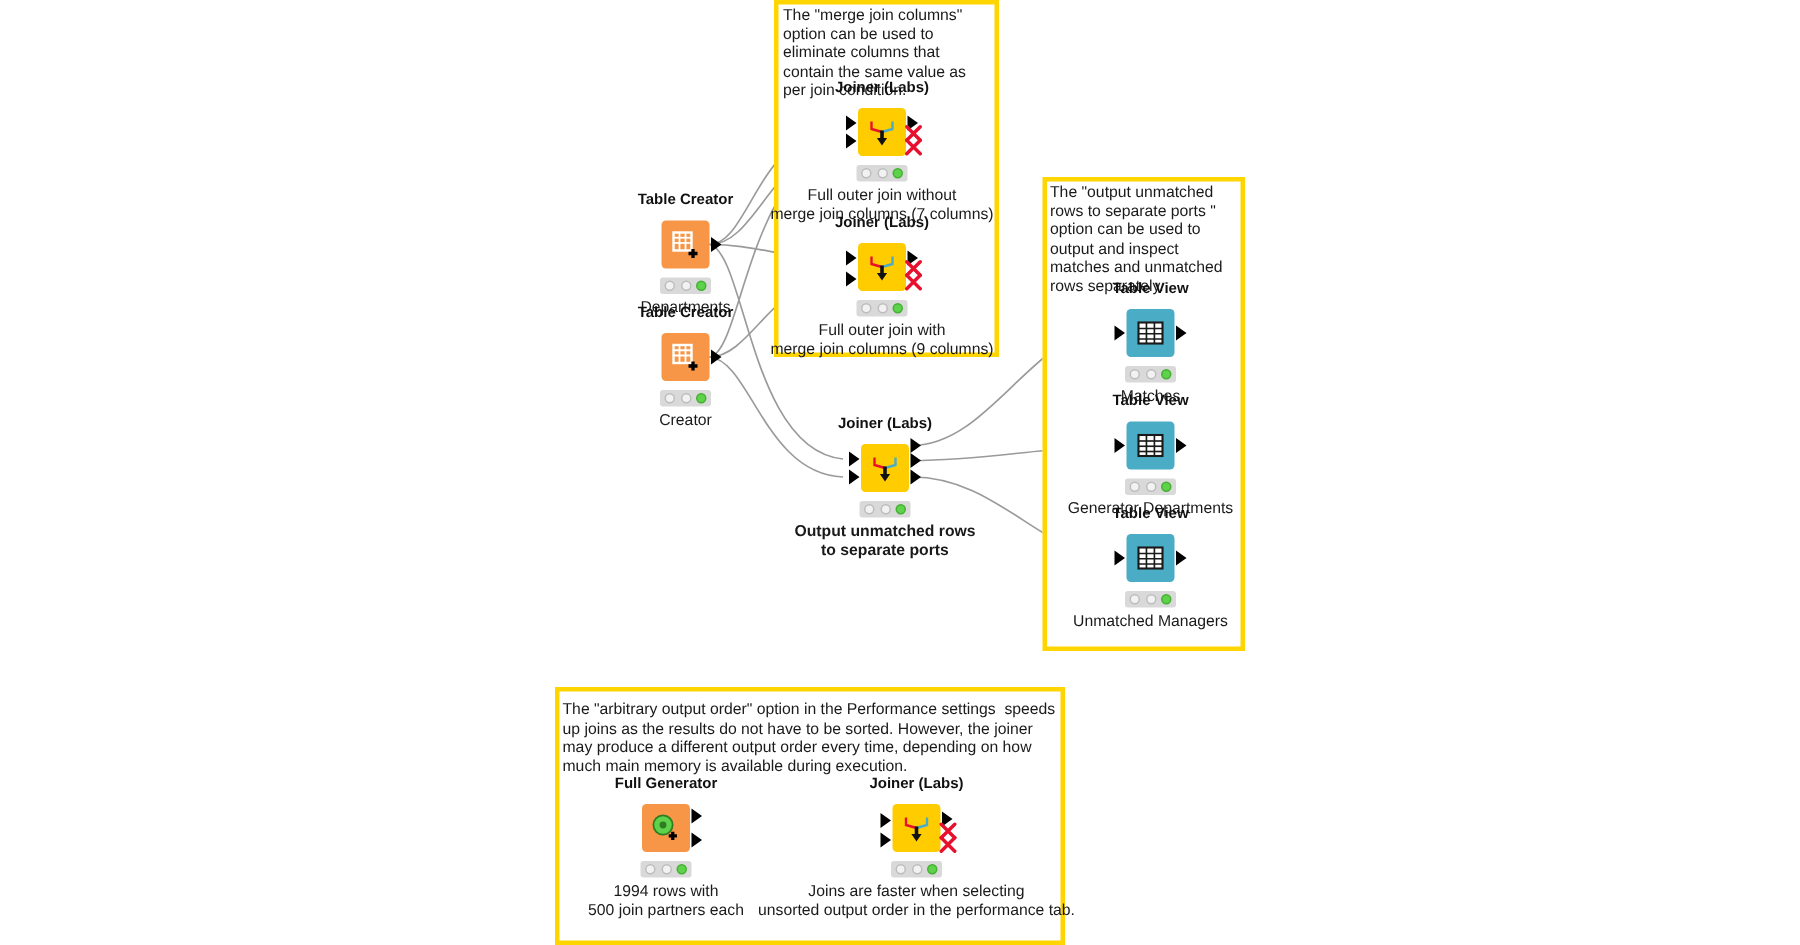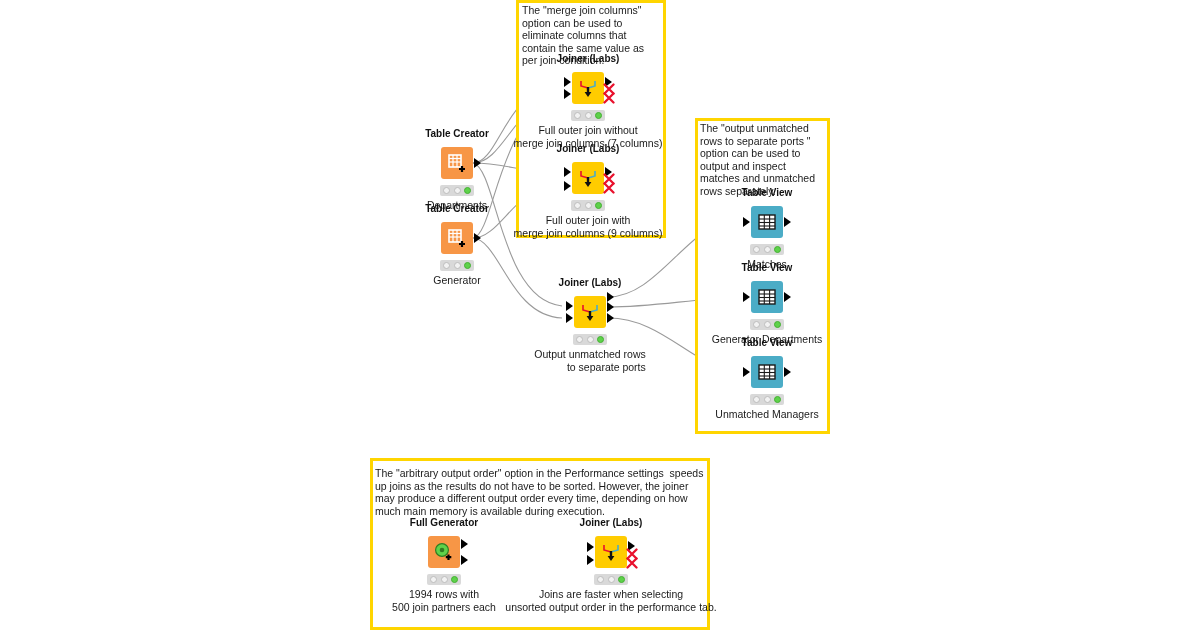--- a/index.html
+++ b/index.html
@@ -206,21 +206,21 @@
         <line x1="11" y1="3" x2="11" y2="15" stroke="#ffffff" stroke-width="1.2"></line>
         <path d="M16 14 v6 M13 17 h6" stroke="#000000" stroke-width="2.2"></path>
       </svg>
     </div>
     <div class="port out" style="top:11px;"></div>
     <div class="node-status">
       <span class="led"></span>
       <span class="led"></span>
       <span class="led green"></span>
     </div>
-    <div class="node-label">Generator</div>
+    <div class="node-label">Creator</div>
   </div>
 
   <div class="node" style="left:588px; top:72px;">
     <div class="node-title">Joiner (Labs)</div>
     <div class="node-box yellow"></div>
     <div class="icon-wrap">
       <svg width="22" height="22" viewBox="0 0 22 22">
         <path d="M4 4 L4 9 L11 11" stroke="#E8112D" stroke-width="1.6" fill="none"></path>
         <path d="M18 4 L18 9 L11 11" stroke="#4BACC6" stroke-width="1.6" fill="none"></path>
         <path d="M11 10 L11 16" stroke="#111111" stroke-width="2.4" fill="none"></path>
@@ -296,21 +296,21 @@
     <div class="port in" style="top:5px;"></div>
     <div class="port in" style="top:17px;"></div>
     <div class="port out" style="top:-4px;"></div>
     <div class="port out" style="top:6px;"></div>
     <div class="port out" style="top:17px;"></div>
     <div class="node-status">
       <span class="led"></span>
       <span class="led"></span>
       <span class="led green"></span>
     </div>
-    <div class="node-label two-line" style="font-weight:normal;text-align:right;">Output unmatched rows
+    <div class="node-label two-line" style="font-weight:bold;">Output unmatched rows
 to separate ports</div>
   </div>
 
   <div class="node" style="left:767px; top:206px;">
     <div class="node-title">Table View</div>
     <div class="node-box teal"></div>
     <div class="icon-wrap">
       <svg width="22" height="22" viewBox="0 0 22 22">
         <rect x="3" y="4" width="16" height="14" fill="#ffffff" stroke="#1a1a1a" stroke-width="1.4"></rect>
         <line x1="3" y1="8" x2="19" y2="8" stroke="#1a1a1a" stroke-width="1.1"></line>

